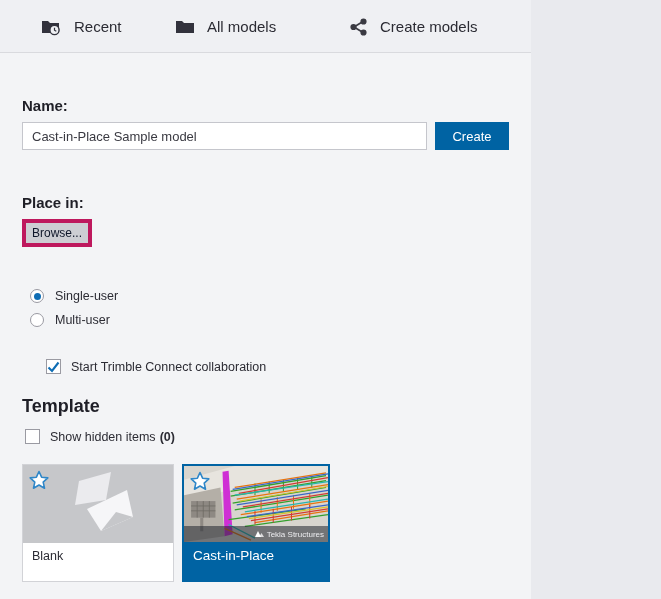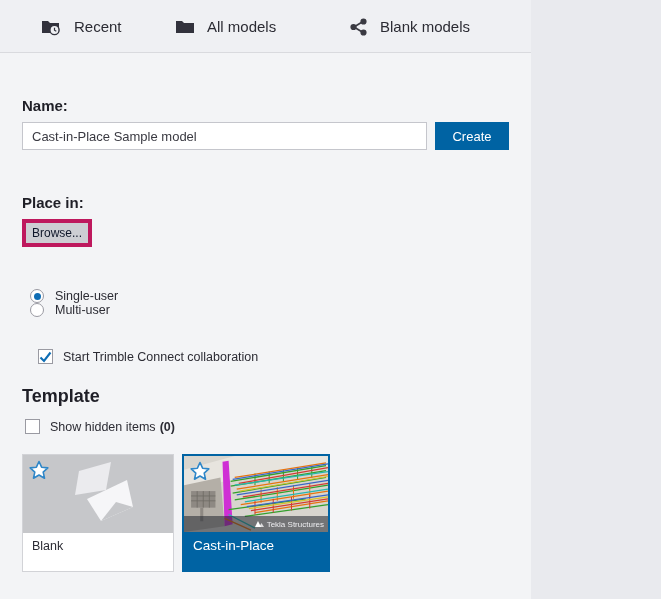--- a/index.html
+++ b/index.html
@@ -31,28 +31,28 @@
   .btn-create { width:74px; height:28px; background:#0063a3; color:#ffffff; border:none;
                 font-family:inherit; font-size:13px; cursor:pointer; }
   .combo { flex:1; height:28px; border:1px solid #c5c6cc; background:#ffffff;
            display:flex; align-items:center; padding:0 9px; font-size:13px; color:#3a3a42; }
   .combo .combo-text { flex:1; }
   .combo .arrow { font-size:10px; color:#3c3c46; padding-right:10px; }
   .btn-browse { width:70px; height:28px; background:#cdced3; border:4px solid #be185d;
                 font-family:inherit; font-size:12px; color:#0f172a; cursor:pointer; }
 
   
-  .mode-group { margin-top:42px; margin-left:8px; display:flex; flex-direction:column; }
+  .mode-group { margin-top:42px; margin-left:8px; display:flex; flex-direction:column; gap:10px; }
   .radio-row { display:flex; align-items:center; gap:11px; font-size:12.5px; color:#2c2c34; }
   .radio { width:14px; height:14px; border-radius:50%; border:1px solid #9a9aa2; background:#fff;
            display:flex; align-items:center; justify-content:center; }
   .radio .dot { width:7px; height:7px; border-radius:50%; background:#0e6db4; display:none; }
   .radio.selected .dot { display:block; }
   .check-row { display:flex; align-items:center; gap:10px; font-size:12.5px; color:#2c2c34; }
-  .collab { margin-top:32px; margin-left:16px; }
+  .collab { margin-top:32px; margin-left:24px; }
   .checkbox { width:15px; height:15px; border:1px solid #9a9aa2; background:#fff;
               display:flex; align-items:center; justify-content:center; }
 
   
   .template-title { margin-top:22px; font-size:18px; font-weight:600; color:#1f1f27; }
   .show-hidden { margin-top:12px; margin-left:3px; }
   .show-hidden .count { font-weight:bold; margin-left:4px; }
 
   .cards { display:flex; gap:8px; margin-top:20px; }
   .card { width:152px; height:118px; position:relative; background:#ffffff;
@@ -97,21 +97,21 @@
         <svg width="18" height="18" viewBox="0 0 18 18">
           <g stroke="#3a3a42" stroke-width="1.6" fill="#3a3a42">
             <line x1="4" y1="9" x2="13" y2="3.5"></line>
             <line x1="4" y1="9" x2="13" y2="14.5"></line>
             <circle cx="13.5" cy="3.5" r="2.3"></circle>
             <circle cx="3.5" cy="9" r="2.3"></circle>
             <circle cx="13.5" cy="14.5" r="2.3"></circle>
           </g>
         </svg>
       </span>
-      <span>Blank models</span>
+      <span>Create models</span>
     </div>
     <div class="tab-new">
       <span class="ticon">
         <svg width="18" height="20" viewBox="0 0 18 20">
           <path d="M15 2 H8 L3 7 V18 H15 Z" fill="#ffffff" stroke="#0e6db4" stroke-width="1.7"></path>
           <path d="M8 2 V7 H3" fill="none" stroke="#0e6db4" stroke-width="1.7"></path>
         </svg>
       </span>
       <span>New</span>
     </div>

